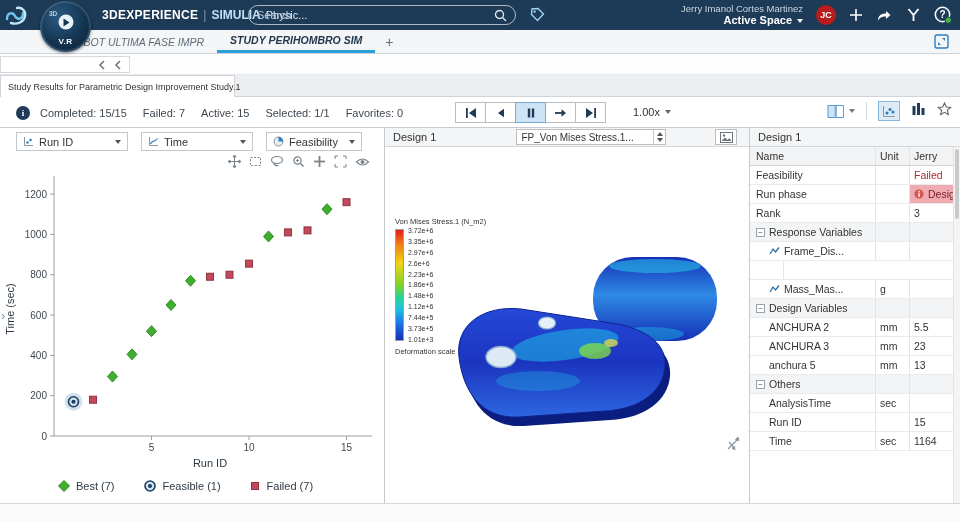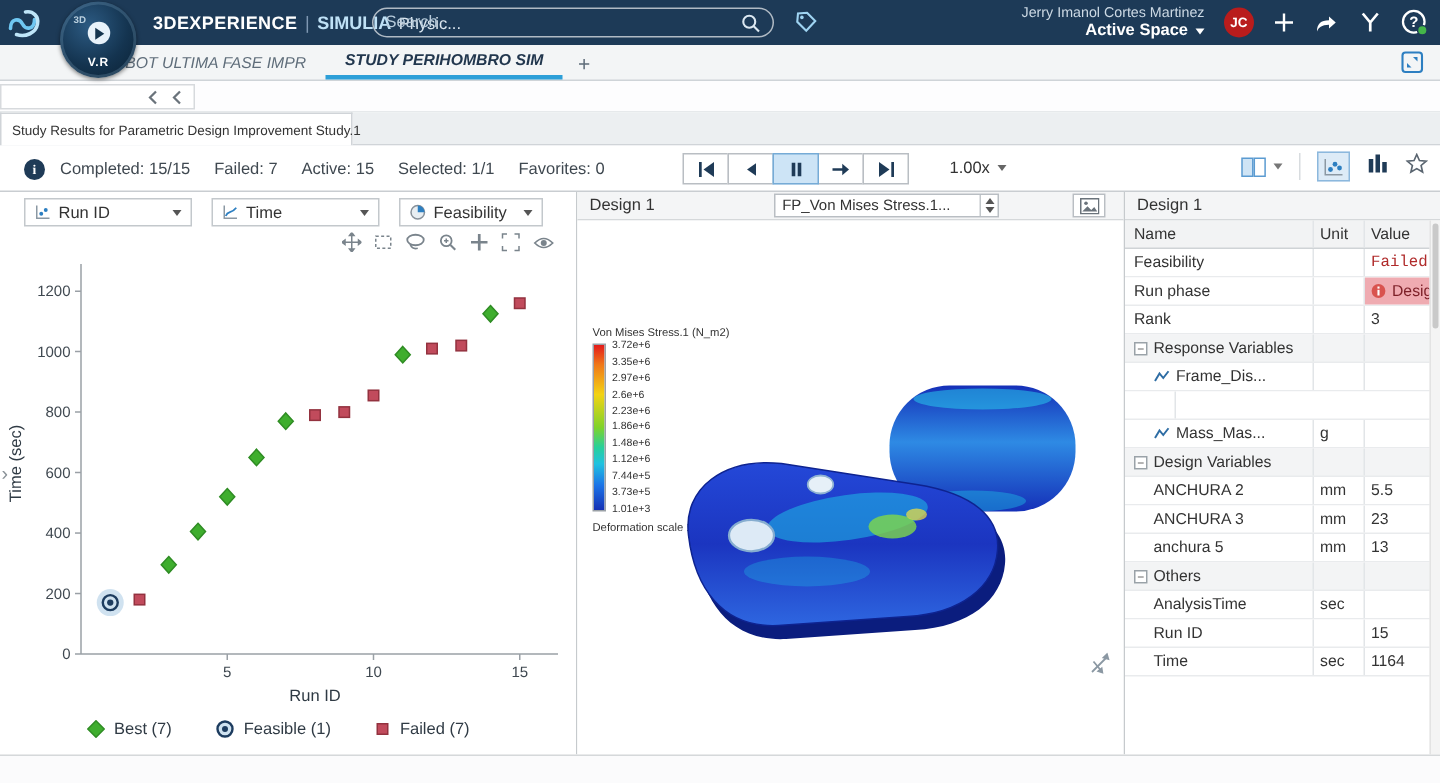--- a/index.html
+++ b/index.html
@@ -121,21 +121,21 @@
   .c-name { width:126px; border-right:1px solid #e2e5e8; padding-left:6px; display:flex; align-items:center; gap:4px;
     overflow:hidden; white-space:nowrap; }
   .c-unit { width:34px; border-right:1px solid #e2e5e8; padding-left:4px; display:flex; align-items:center; }
   .c-value { flex:1; padding-left:4px; display:flex; align-items:center; gap:4px; overflow:hidden; white-space:nowrap; }
   .drow { display:flex; height:19px; border-bottom:1px solid #e9ebed; background:#fff; font-size:10.5px; color:#333; }
   .drow.group { background:#f3f4f5; }
   .drow.child .c-name { padding-left:19px; }
   .minus { width:9px; height:9px; border:1px solid #9aa2a8; background:#fff; font-size:8px; line-height:7px;
     text-align:center; color:#555; flex:0 0 auto; }
   .c-value.alert { background:#efabb1; color:#7c1f27; }
-  .failed-text { color:#b02b2b;font-family:Liberation Mono, monospace; }
+  .failed-text { color:#b02b2b; }
   .dt-scroll { position:absolute; right:0; top:19px; bottom:0; width:7px; background:#f4f4f4; border-left:1px solid #e3e3e3; }
   .dt-thumb { position:absolute; top:2px; left:1px; width:4px; height:70px; background:#c9c9c9; border-radius:2px; }
 
   .bottombar { position:absolute; bottom:0; left:0; right:0; height:19px; background:#fbfbfc; border-top:1px solid #d5d8da; }
 </style>
 </head>
 <body>
 
 <div class="app">
 
@@ -527,21 +527,21 @@
       </div>
     </section>
 
     <section class="details-panel">
       <div class="panel-header">
         <span>Design 1</span>
       </div>
       <div class="dt-head">
         <div class="c-name">Name</div>
         <div class="c-unit">Unit</div>
-        <div class="c-value">Value</div>
+        <div class="c-value">Jerry</div>
       </div>
       <div id="details-rows">
           <div class="drow item">
             <div class="c-name">
               <span>Feasibility</span>
             </div>
             <div class="c-unit"></div>
             <div class="c-value">
               <span class="failed-text">Failed</span>
             </div>

